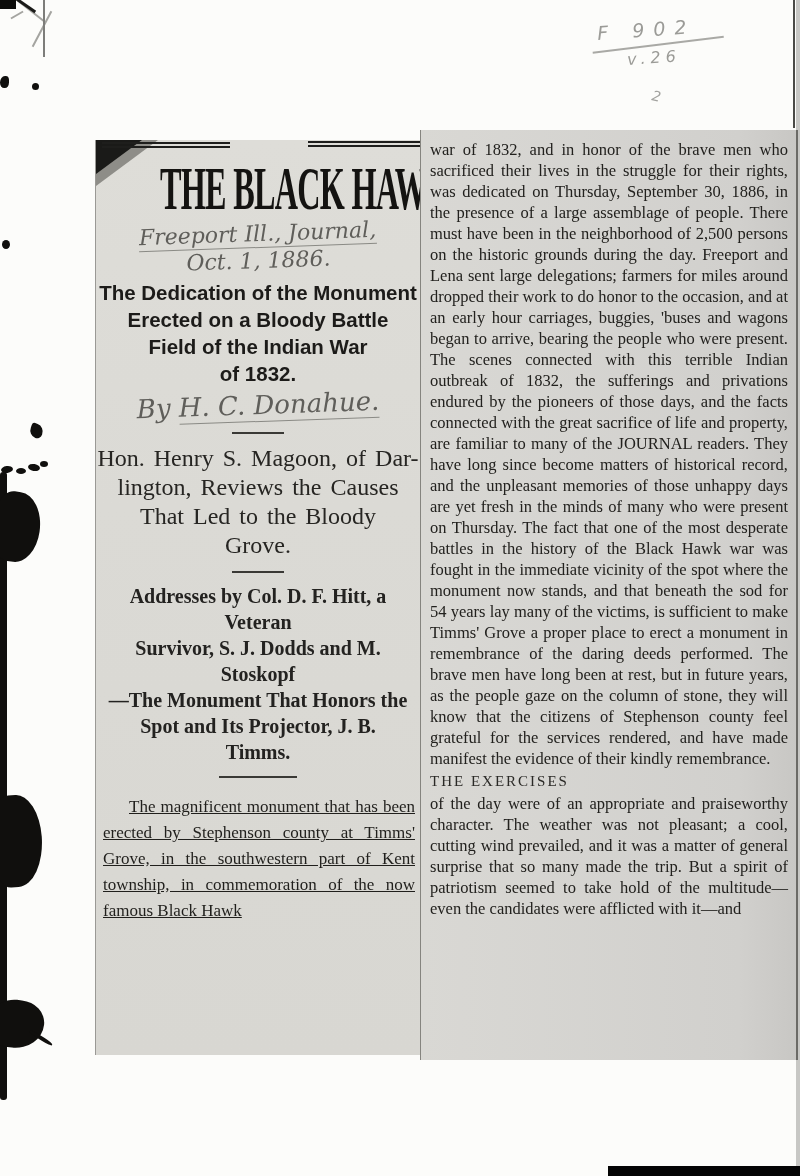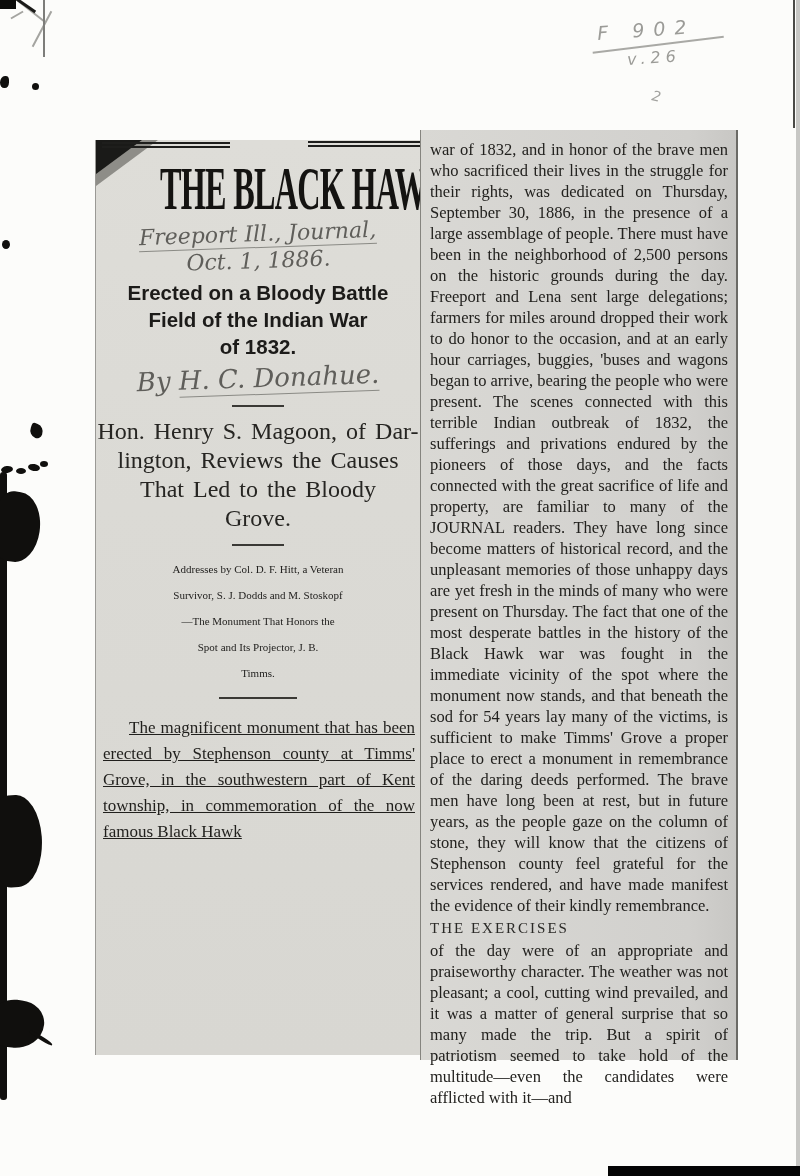--- a/index.html
+++ b/index.html
@@ -46,21 +46,21 @@
   .blob-big3  { left:-10px; top:1000px; width:54px; height:48px; border-radius:50% 50% 60% 40%; transform:rotate(6deg); }
   .blob-tail  { left:28px; top:1036px; width:26px; height:4px; border-radius:40%; transform:rotate(32deg); }
 
   
   .col-left {
     position:absolute; left:95px; top:140px; width:325px; height:915px;
     background:linear-gradient(180deg,#deddd8 0%, #dbdad5 40%, #d8d7d2 100%);
     border-left:1px solid #9a9995; overflow:hidden; text-align:center;
   }
   .col-right {
-    position:absolute; left:420px; top:130px; width:318px; height:930px;
+    position:absolute; left:420px; top:130px; width:378px; height:930px;
     background:linear-gradient(90deg,#d9d8d4 0%, #d1d0cd 85%, #c8c7c4 100%);
     border-left:1px solid #85847f; border-right:2px solid #6b6a66;
     padding:9px 8px 0 9px;
   }
   .torn-corner-back { position:absolute; left:0; top:0; width:0; height:0;
     border-top:46px solid #8e8d88; border-right:62px solid transparent; }
   .torn-corner { position:absolute; left:0; top:0; width:0; height:0;
     border-top:34px solid #1a1a18; border-right:46px solid transparent; }
   .top-rule-a { position:absolute; left:6px; top:2px; width:128px; height:6px;
     border-top:2px solid #1e1e1c; border-bottom:2px solid #1e1e1c; }
@@ -80,21 +80,21 @@
 
   .headline { margin-top:5px; font-family:"Liberation Sans", sans-serif; font-weight:bold;
     font-size:20.5px; line-height:27px; color:#1c1b19; padding:0 2px; }
 
   .hw-byline { margin-top:2px; transform:rotate(-2deg); font-size:26px; line-height:32px; }
 
   .subhead1 { margin-top:8px; font-weight:bold; font-size:21.5px; line-height:29px; color:#1e1d1a; }
   .divider { width:52px; border-top:2px solid #3a3935; margin:11px auto 10px auto; }
   .divider-wide { width:78px; }
   .subhead2 { font-size:24px; line-height:29px; word-spacing:3px; color:#262522; }
-  .subhead3 { font-weight:normal; font-size:11px; line-height:26px; color:#232220; }
+  .subhead3 { font-weight:bold; font-size:20px; line-height:26px; color:#232220; }
 
   .body-left { margin-top:16px; padding:0 5px 0 7px; text-align:justify; font-size:17px;
     line-height:26px; text-indent:26px; color:#201f1c;text-decoration:underline; }
 
   .body-right { text-align:justify; font-size:16.5px; line-height:21px; color:#22211e; }
   .exercises { text-align:left; font-size:15px; line-height:22px; letter-spacing:2px;
     color:#2a2926; margin:1px 0; }
 </style>
 </head>
 <body>
@@ -142,20 +142,21 @@
     <div class="masthead-wrap">
       <span class="masthead">THE BLACK HAWK.</span>
     </div>
 
     <div class="hw hw-source">
       <span class="hw-underlined">Freeport Ill., Journal,</span><br>
       <span>Oct. 1, 1886.</span>
     </div>
 
     <div class="headline">
+      <div>The Dedication of the Monument</div>
       <div>Erected on a Bloody Battle</div>
       <div>Field of the Indian War</div>
       <div>of 1832.</div>
     </div>
 
     <div class="hw hw-byline">
       <span>By</span>
       <span class="hw-underlined">H. C. Donahue.</span>
     </div>
 

